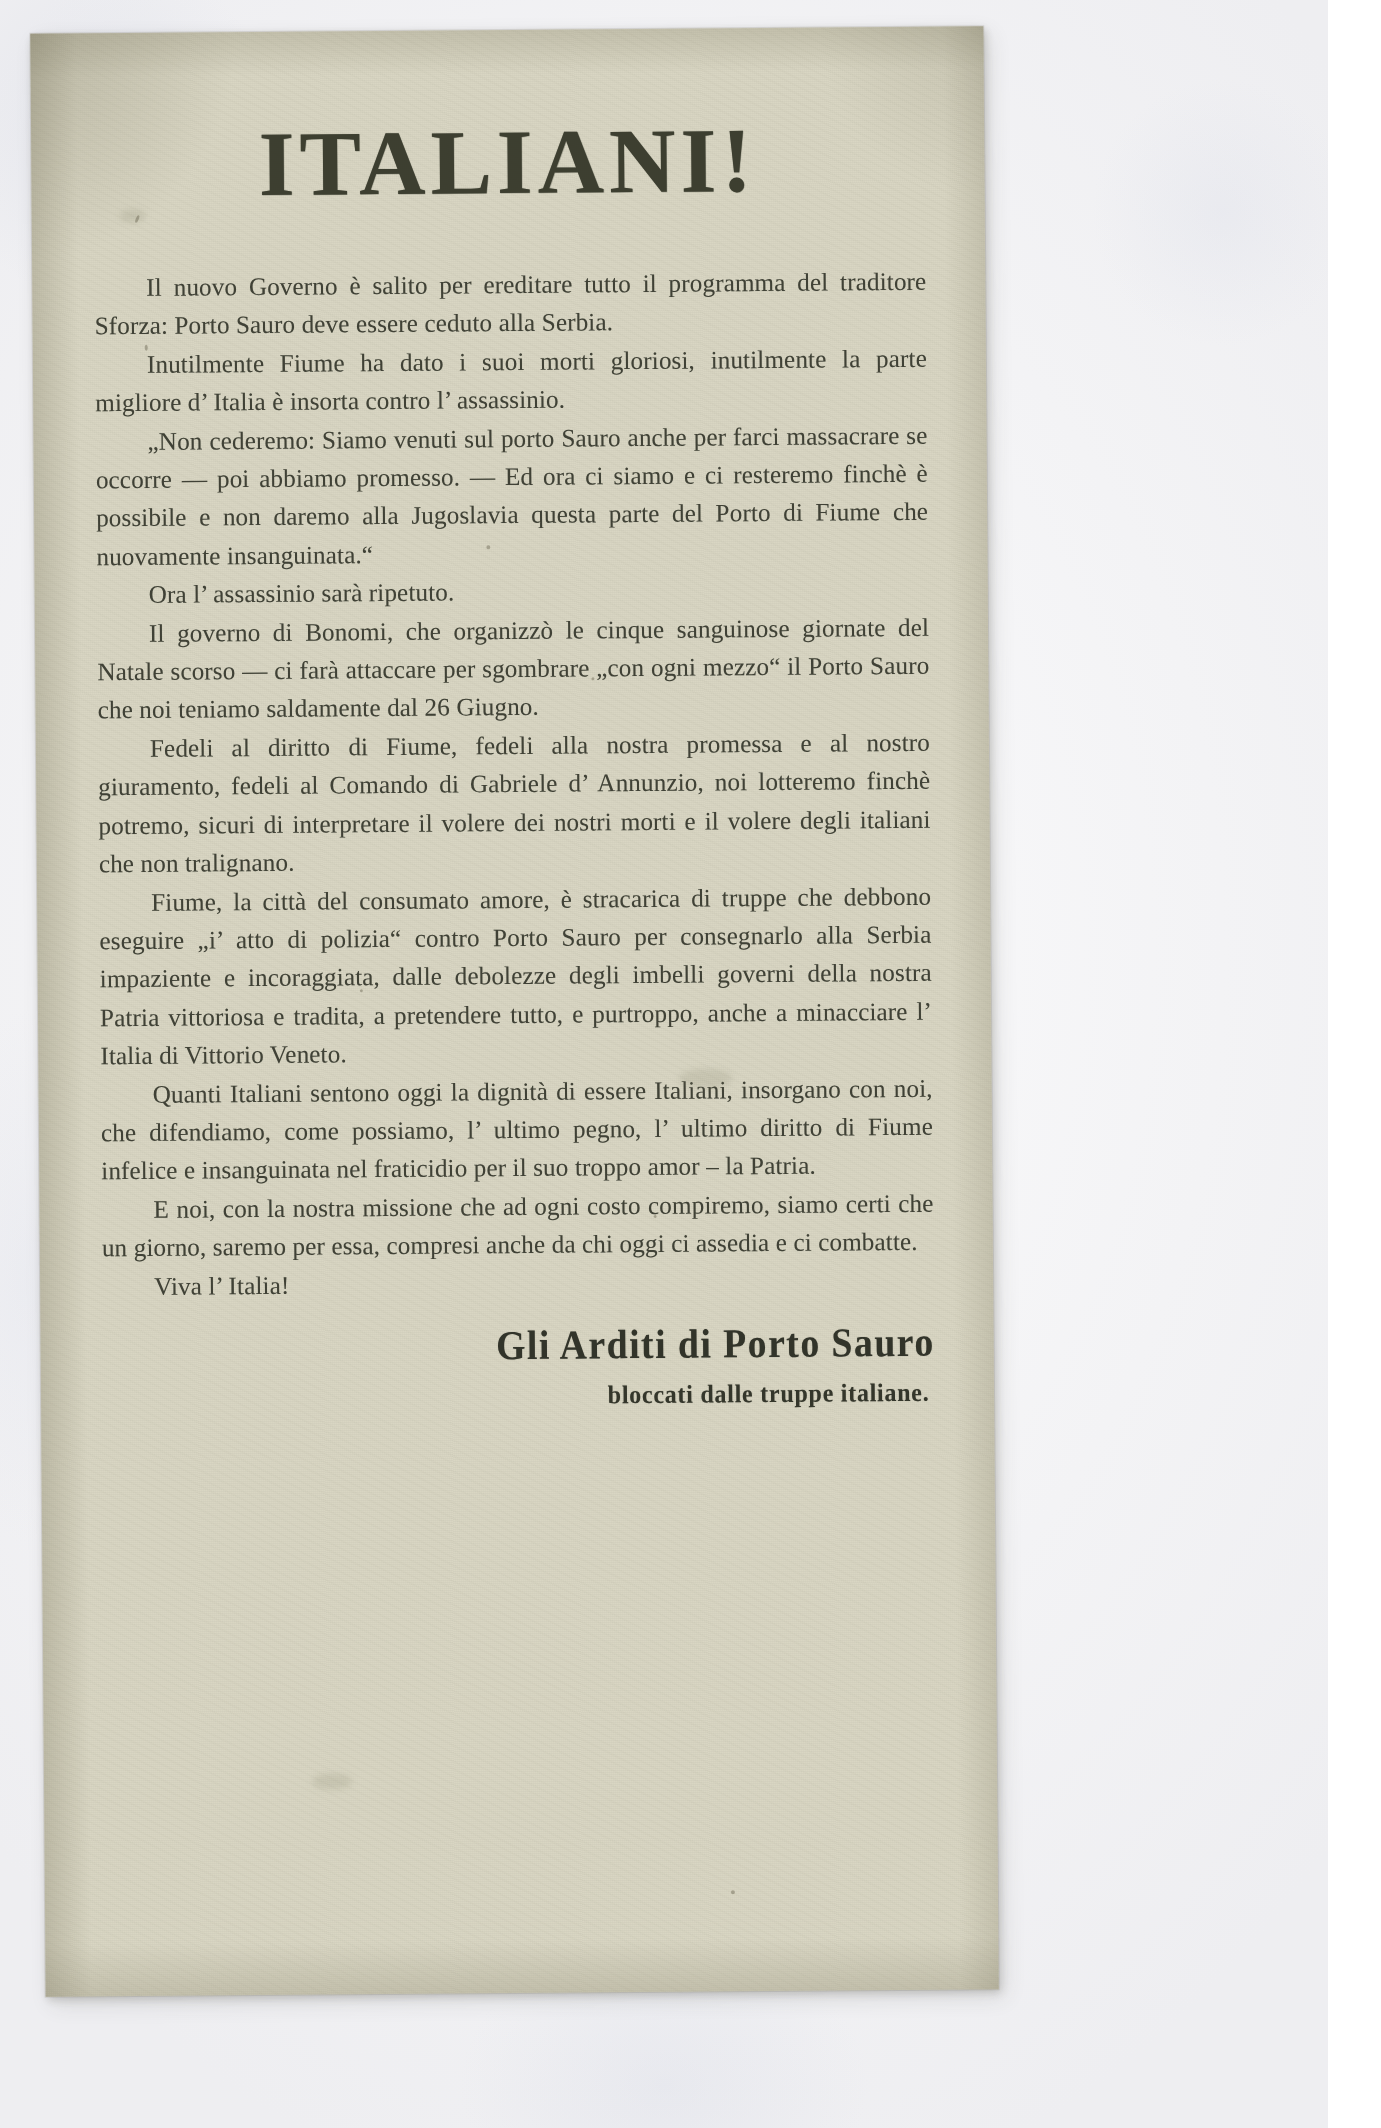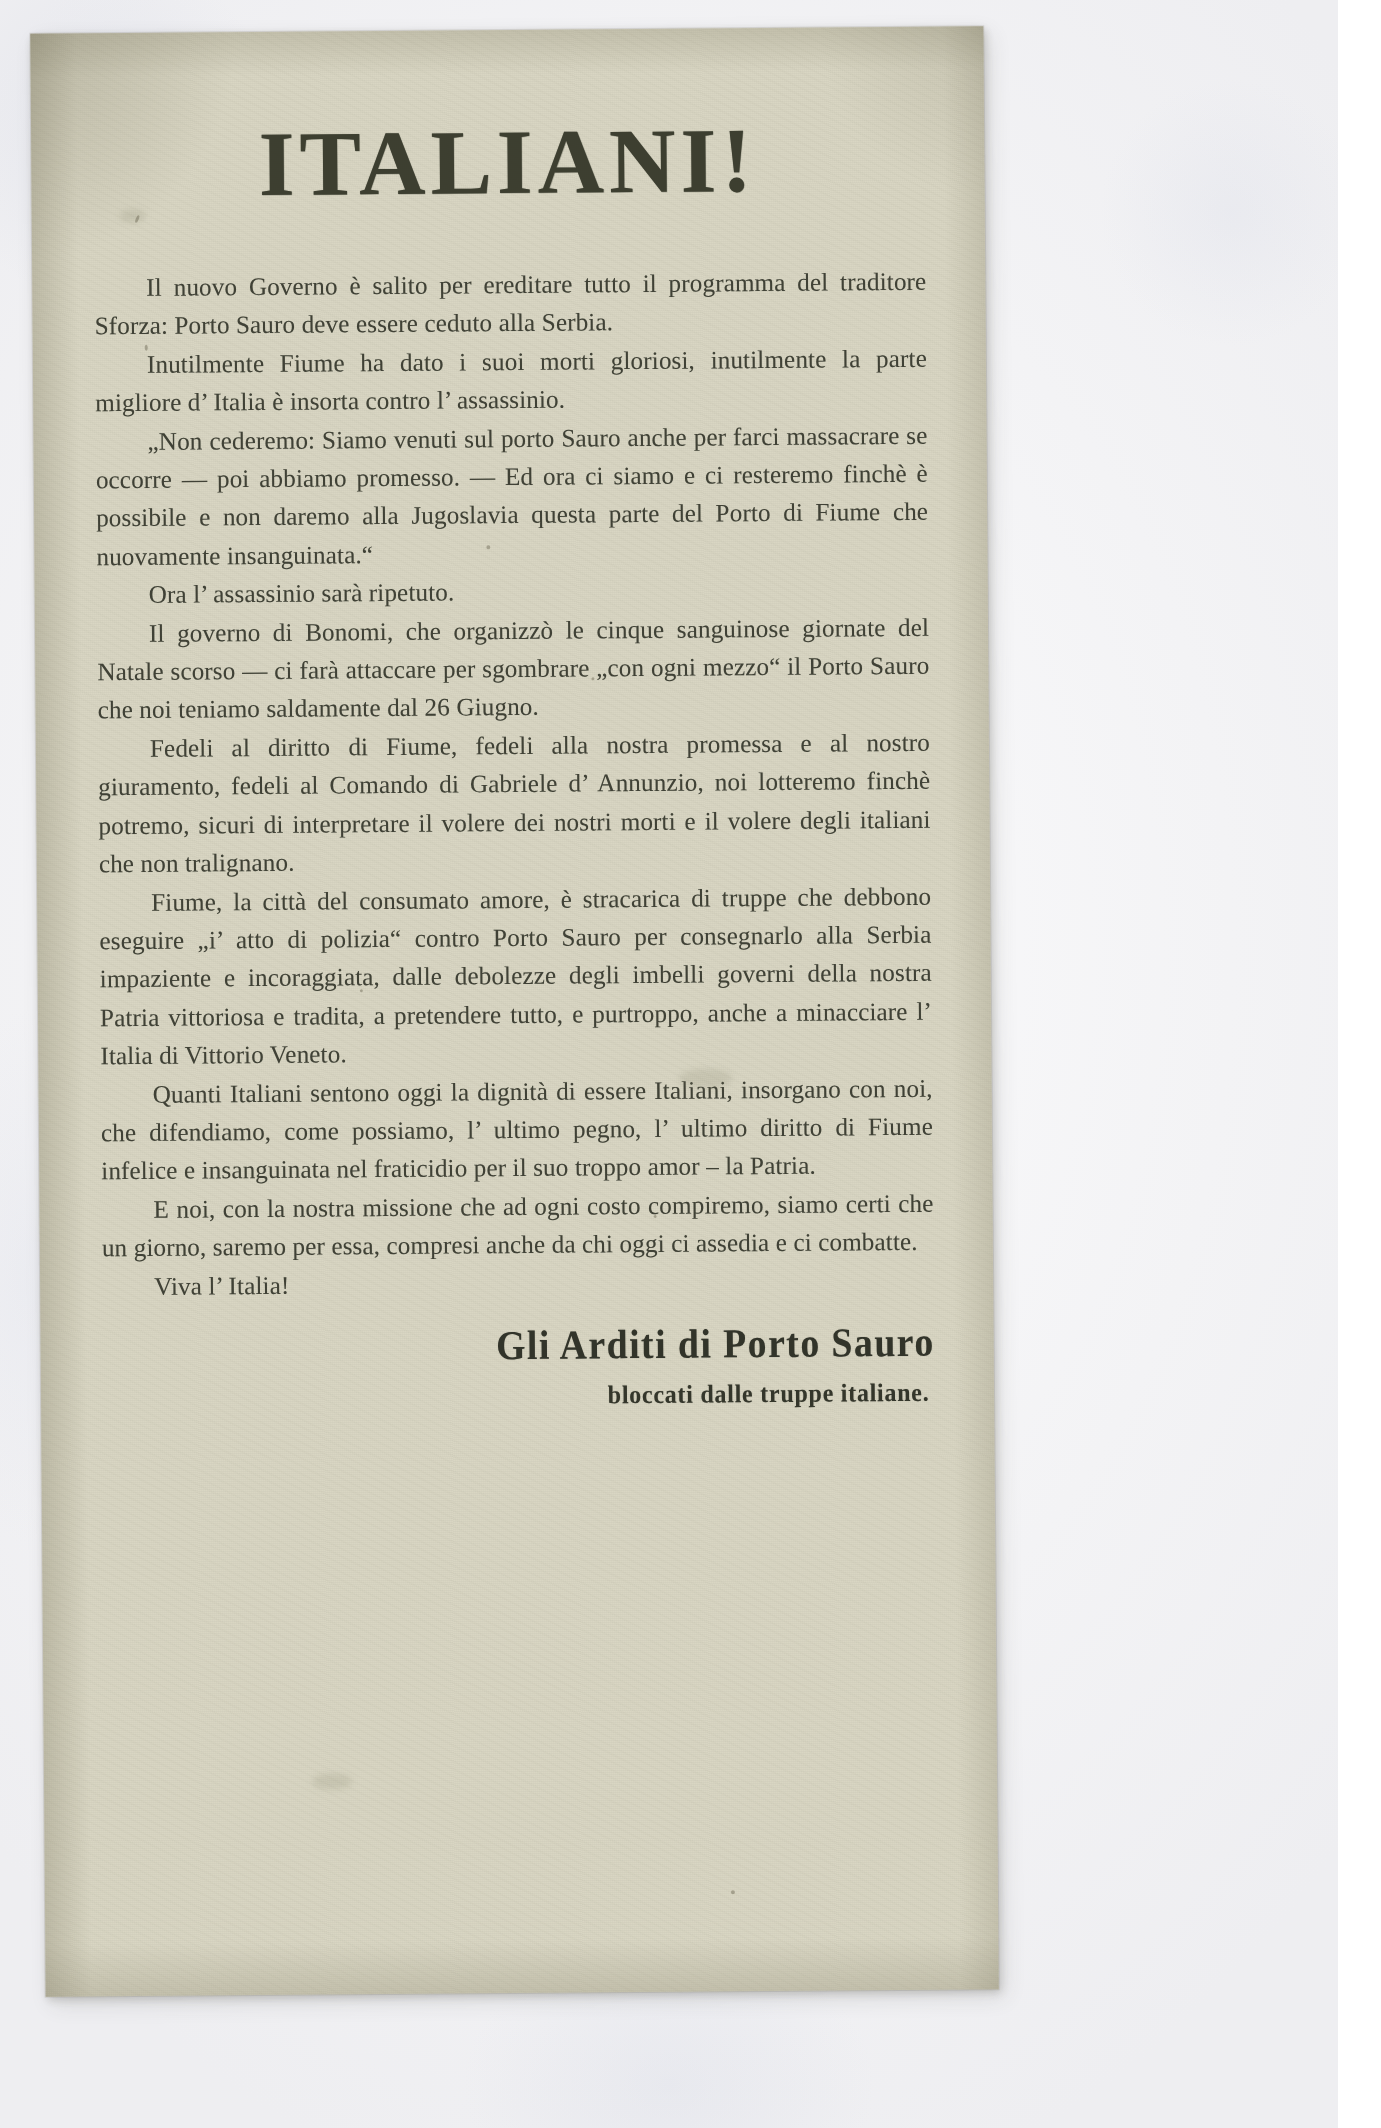--- a/index.html
+++ b/index.html
@@ -15,21 +15,20 @@
     font-family: "Liberation Serif", "DejaVu Serif", serif;
   }
 
   
   #scan {
     position: relative;
     width: 1328px;
     height: 2128px;
     background:
       radial-gradient(ellipse 70% 60% at 50% 45%, #fbfbfc 0%, #f3f3f5 60%, #eeeef1 100%);
-    padding-left: 10px;
   }
   
   #scan::before {
     content: "";
     position: absolute;
     inset: 0;
     background:
       radial-gradient(ellipse 18% 12% at 8% 6%, rgba(205,210,225,0.30), rgba(0,0,0,0) 70%),
       radial-gradient(ellipse 14% 9% at 92% 10%, rgba(210,214,228,0.22), rgba(0,0,0,0) 70%),
       radial-gradient(ellipse 22% 10% at 50% 98%, rgba(208,212,226,0.25), rgba(0,0,0,0) 70%),

